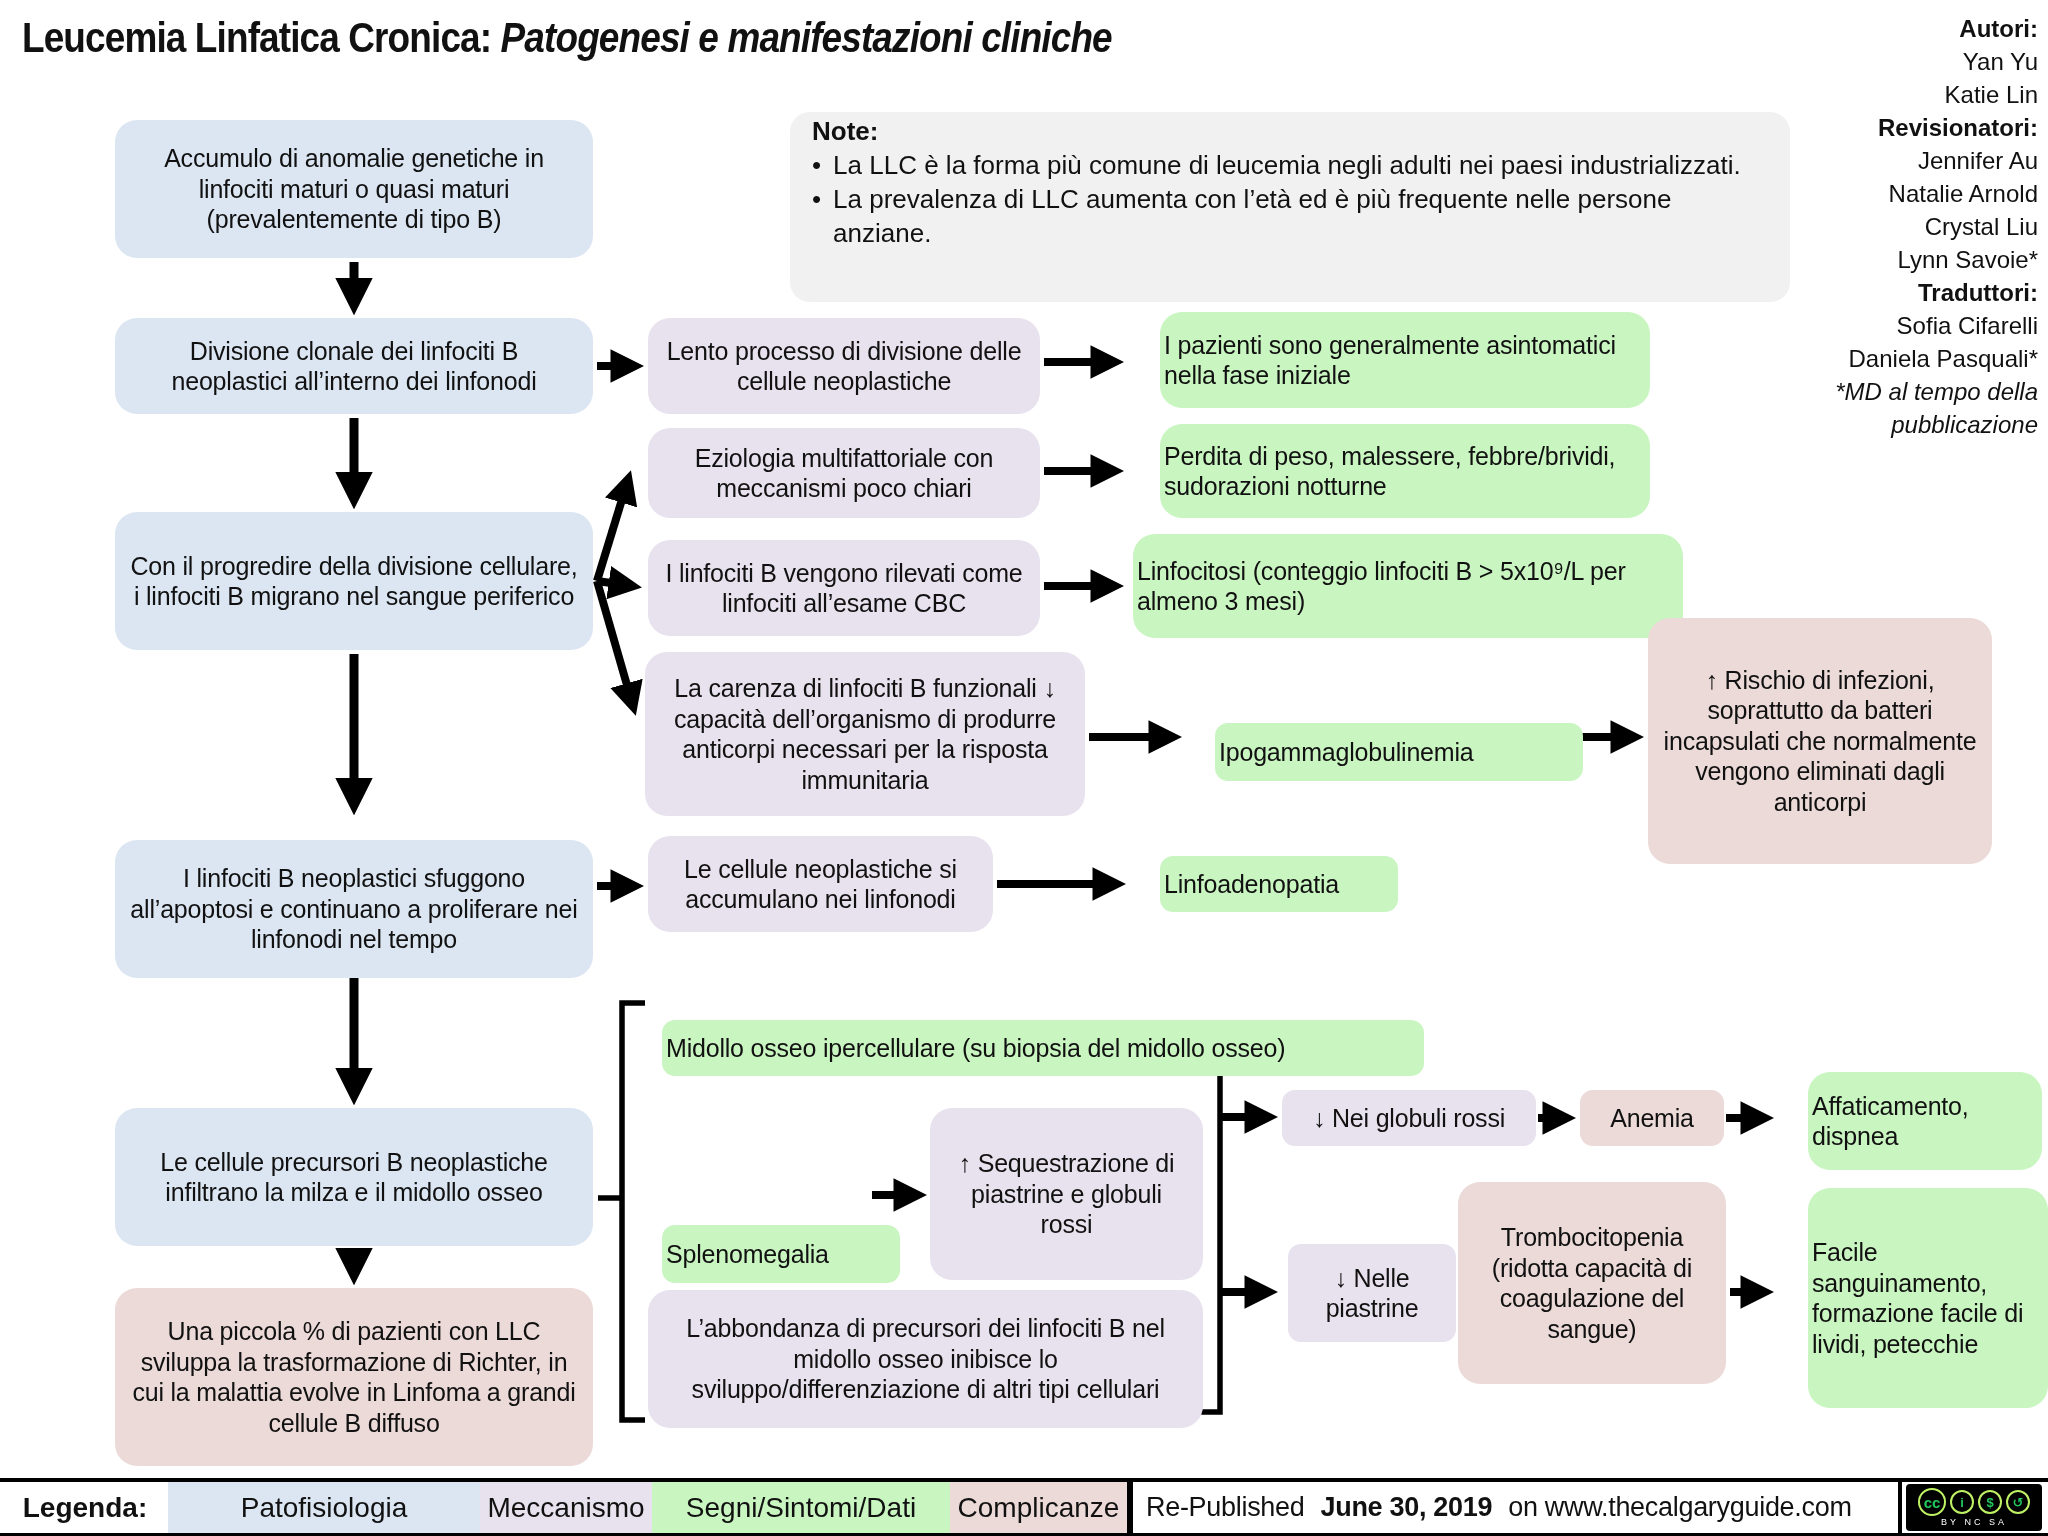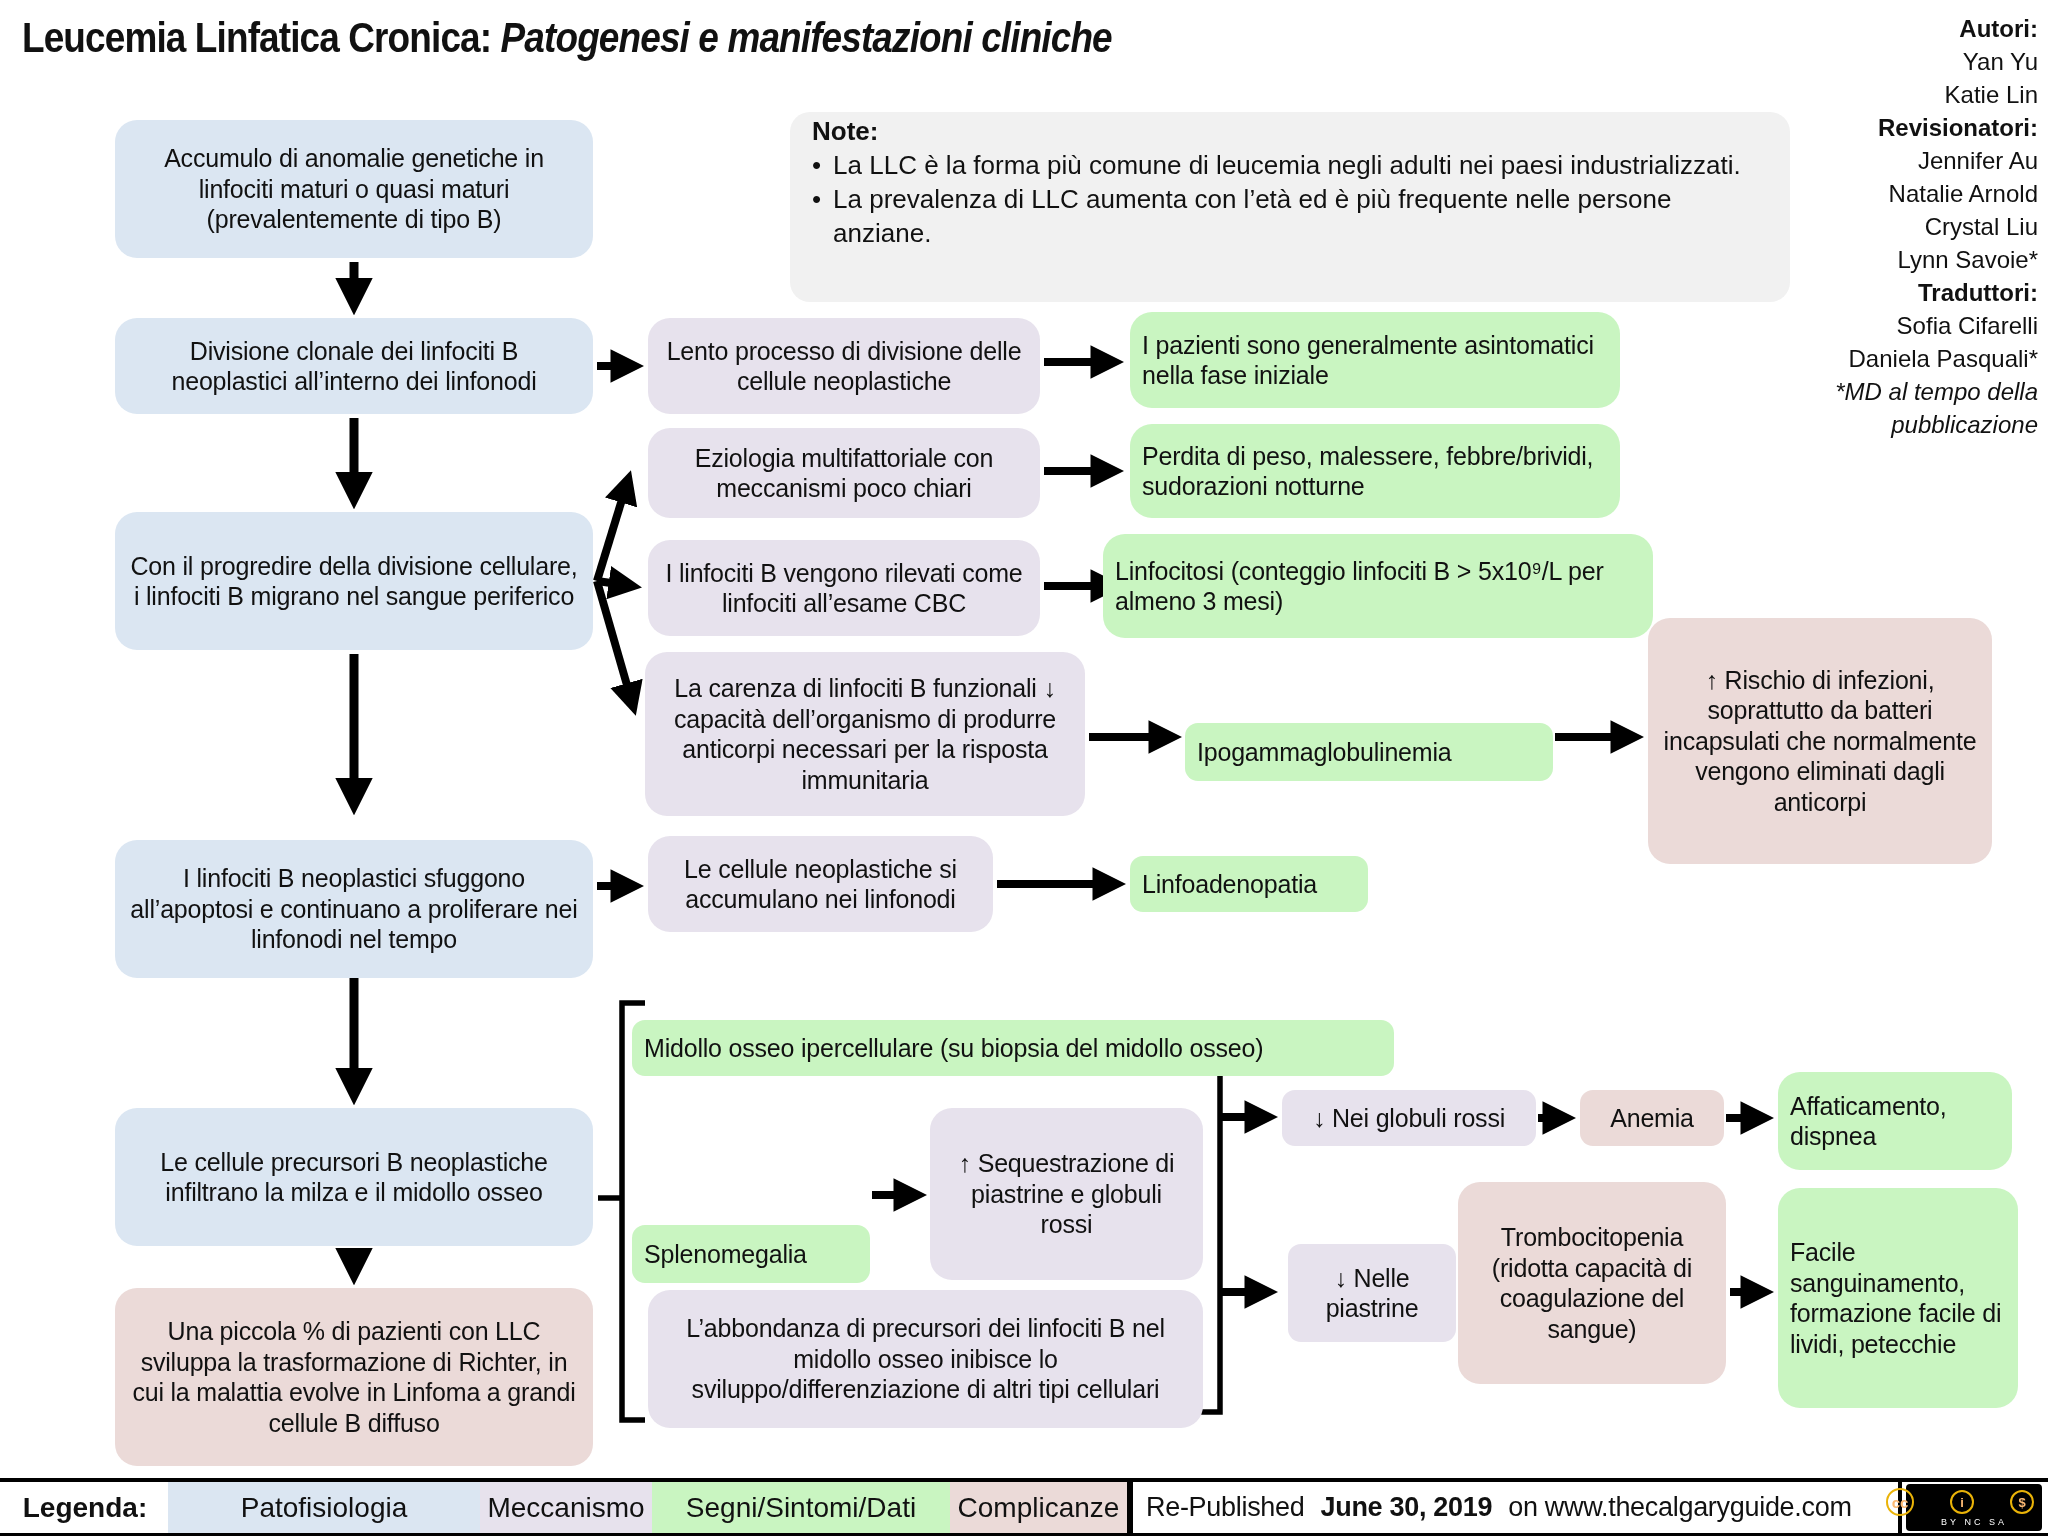--- a/index.html
+++ b/index.html
@@ -9,36 +9,36 @@
   .titlebar .em{font-style:italic;}
   .credits{position:absolute;top:12px;right:10px;width:300px;text-align:right;font-size:24px;line-height:33px;}
   .credits .hd{font-weight:bold;}
   .credits .ft{font-style:italic;}
   .notebox{position:absolute;left:790px;top:112px;width:1000px;height:190px;background:#f1f1f1;border-radius:20px;padding:2px 22px;box-sizing:border-box;font-size:26px;line-height:34px;}
   .notebox .nh{font-weight:bold;}
   .notebox .li{display:flex;gap:12px;}
   .notebox .li .bu{flex:0 0 auto;}
   .box{position:absolute;display:flex;align-items:center;justify-content:center;text-align:center;font-size:25px;line-height:1.22;letter-spacing:-0.2px;border-radius:22px;padding:6px 14px;box-sizing:border-box;}
   .sm{border-radius:13px;}
-  .la{justify-content:flex-start;text-align:left;padding:6px 12px;}
+  .la{justify-content:flex-start;text-align:left;padding:6px 4px;margin-left:30px;}
   .nowrap{white-space:nowrap;}
   .pato{background:#dbe6f2;}
   .mecc{background:#e7e2ed;}
   .segni{background:#c9f5c1;}
   .compl{background:#ebdad8;}
   svg.conn{position:absolute;left:0;top:0;pointer-events:none;}
   .footer{position:absolute;left:0;top:1478px;width:2048px;height:58px;border-top:4px solid #000;border-bottom:3px solid #000;box-sizing:border-box;background:#fff;}
   .footer .cell{position:absolute;top:0;height:51px;display:flex;align-items:center;justify-content:center;font-size:28px;}
   .legend-label{left:6px;width:158px;font-weight:bold;font-size:30px;}
   .divider{position:absolute;top:0;height:51px;background:#000;}
   .repub{position:absolute;left:1146px;top:0;height:51px;display:flex;align-items:center;gap:16px;font-size:27px;letter-spacing:-0.3px;white-space:nowrap;}
   .repub .b{font-weight:bold;}
   .ccbadge{position:absolute;left:1906px;top:2px;width:136px;height:47px;background:#000;border-radius:4px;display:flex;flex-direction:column;align-items:center;justify-content:center;gap:1px;}
   .ccrow{display:flex;align-items:center;gap:4px;}
-  .cc-circle{width:24px;height:24px;border:2px solid #eab308;border-radius:50%;color:#fdba74;font-size:13px;font-weight:bold;display:flex;align-items:center;justify-content:center;box-sizing:border-box;margin-left:32px;}
+  .cc-circle{width:24px;height:24px;border:2px solid #bef264;border-radius:50%;color:#22c55e;font-size:13px;font-weight:bold;display:flex;align-items:center;justify-content:center;box-sizing:border-box;}
   .cc-circle.big{width:28px;height:28px;font-size:15px;}
   .ccsub{color:#fff;font-size:9px;letter-spacing:3px;}
 </style>
 </head>
 <body>
 
 <div class="canvas">
 
   <div class="titlebar">
     <span>Leucemia Linfatica Cronica: </span><span class="em">Patogenesi e manifestazioni cliniche</span>

